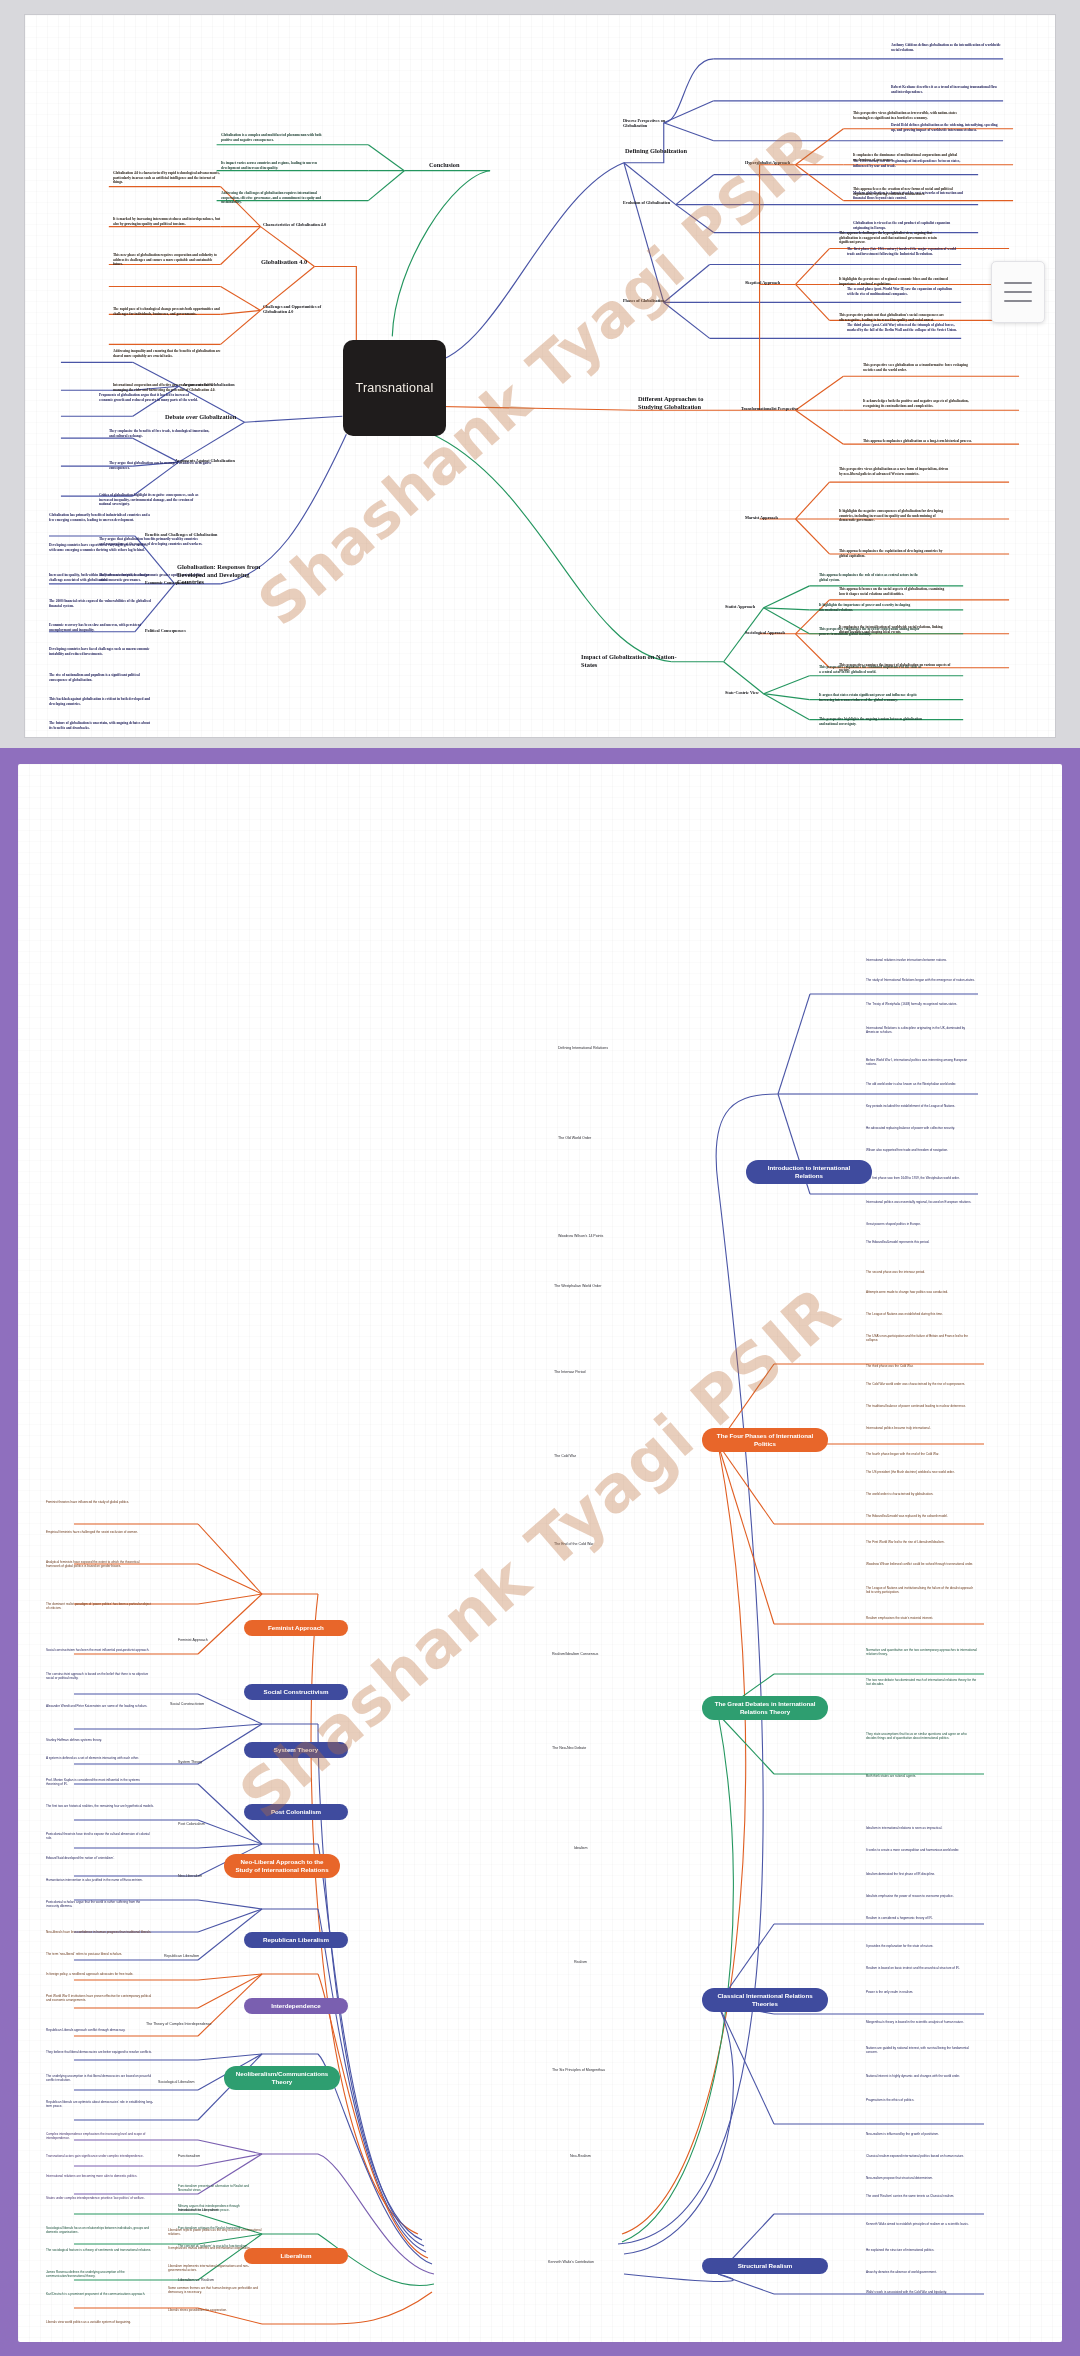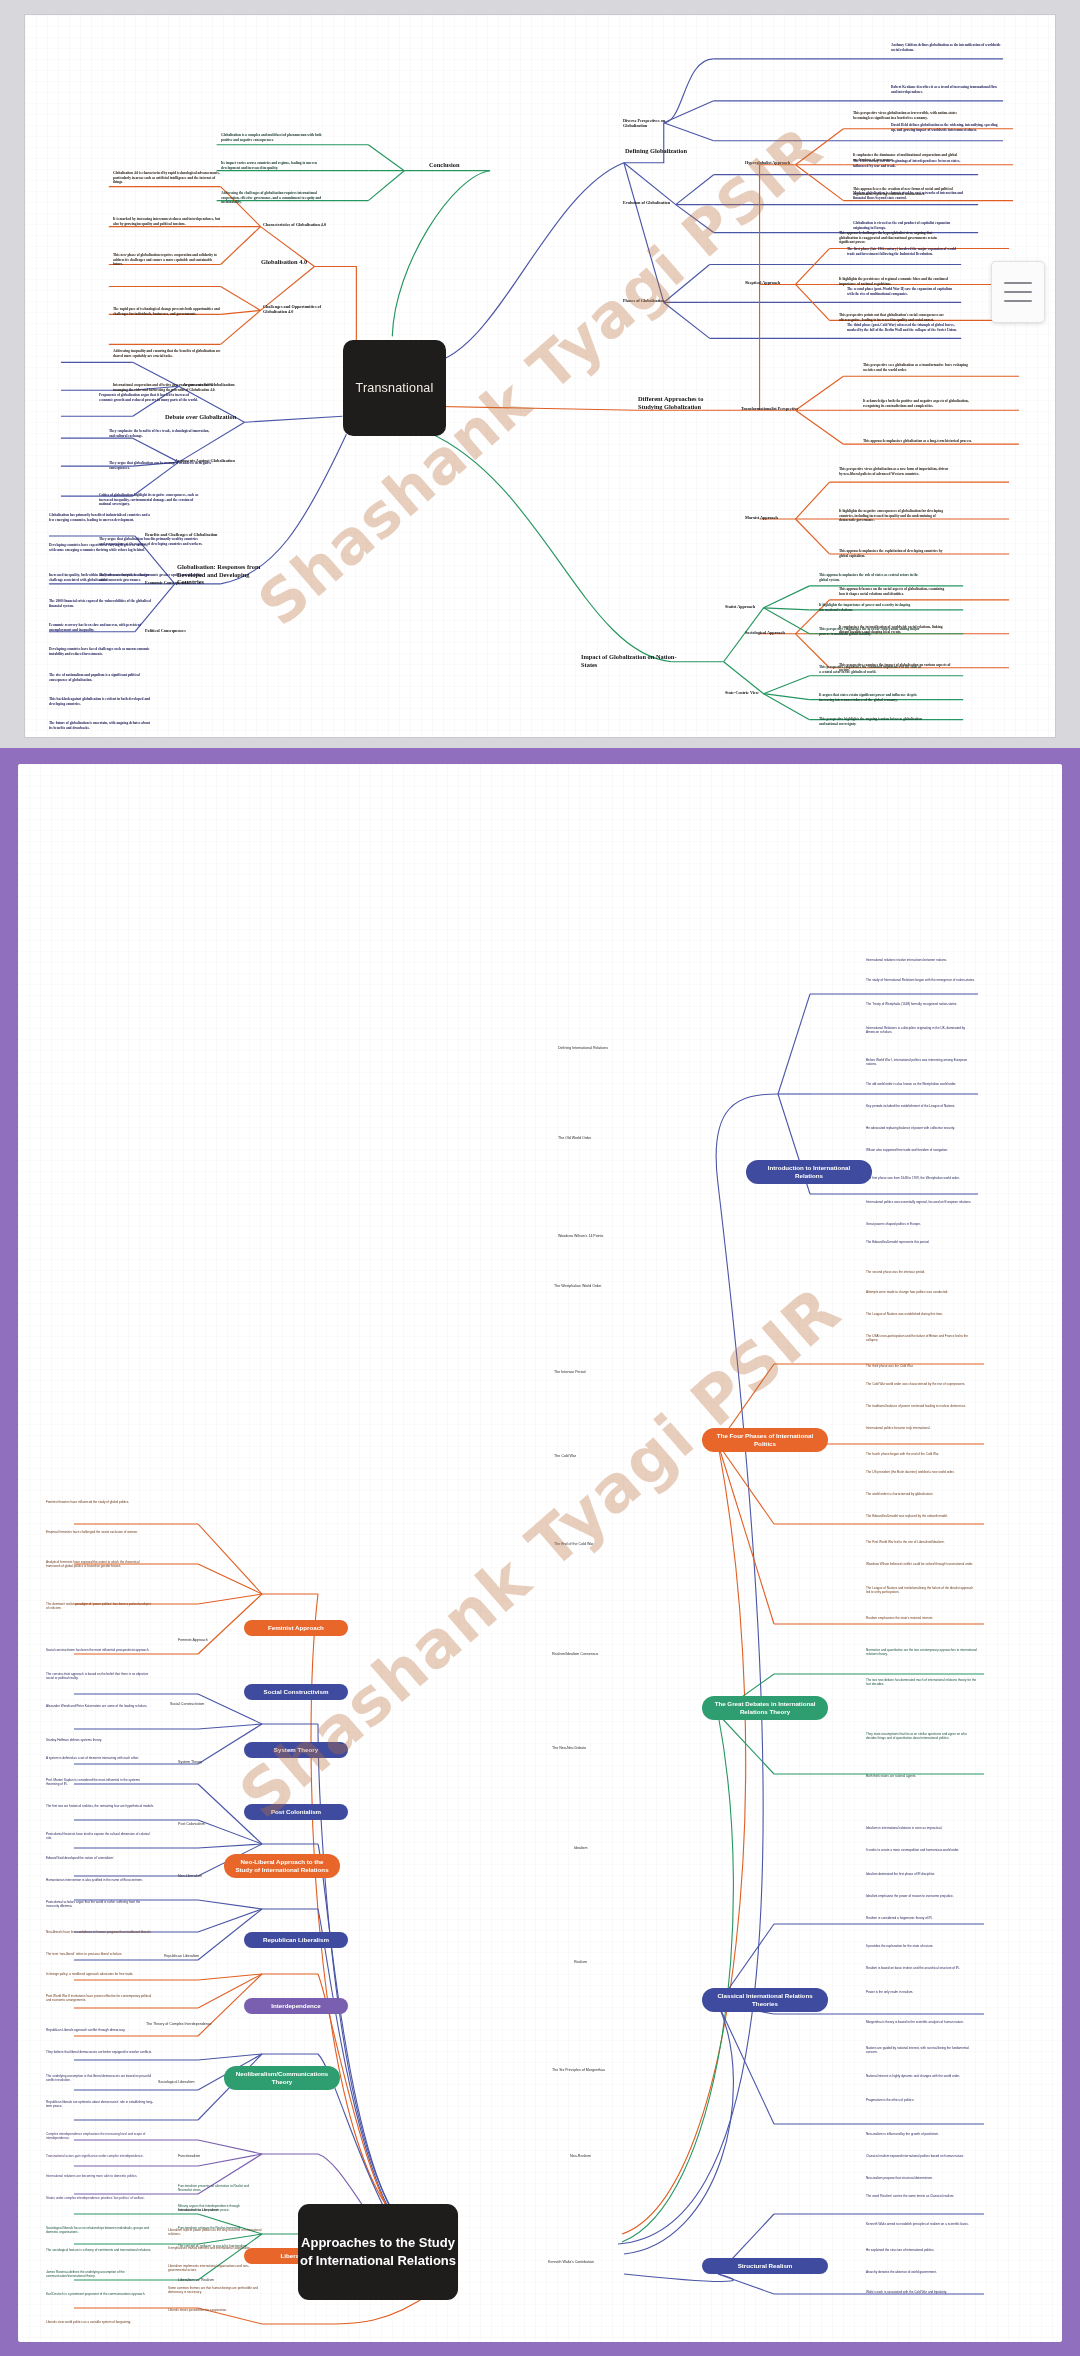--- a/index.html
+++ b/index.html
@@ -511,23 +511,20 @@
 
         <path d="M414,1528 C370,1560 340,1560 300,1560" stroke="#e05e22"></path>
         <path d="M300,1560 L244,1560" stroke="#e05e22"></path>
         <path d="M244,1560 L180,1544" stroke="#e05e22"></path>
           <path d="M180,1544 L56,1544" stroke="#e05e22"></path>
       </g>
     </svg>
 
     <div class="wmark">Shashank Tyagi PSIR</div>
 
-    <div id="root2">
-      <span>Approaches to the Study of International Relations</span>
-    </div>
 
     <div class="pill blue" style="left:728px;top:396px;width:126px;">Introduction to International Relations</div>
     <div class="pill orng" style="left:684px;top:664px;width:126px;">The Four Phases of International Politics</div>
     <div class="pill grn" style="left:684px;top:932px;width:126px;">The Great Debates in International Relations Theory</div>
     <div class="pill blue" style="left:684px;top:1224px;width:126px;">Classical International Relations Theories</div>
     <div class="pill blue" style="left:684px;top:1494px;width:126px;">Structural Realism</div>
 
     <div class="pill orng" style="left:226px;top:1484px;width:104px;">Liberalism</div>
     <div class="pill grn" style="left:206px;top:1302px;width:116px;">Neoliberalism/Communications Theory</div>
     <div class="pill purp" style="left:226px;top:1234px;width:104px;">Interdependence</div>

